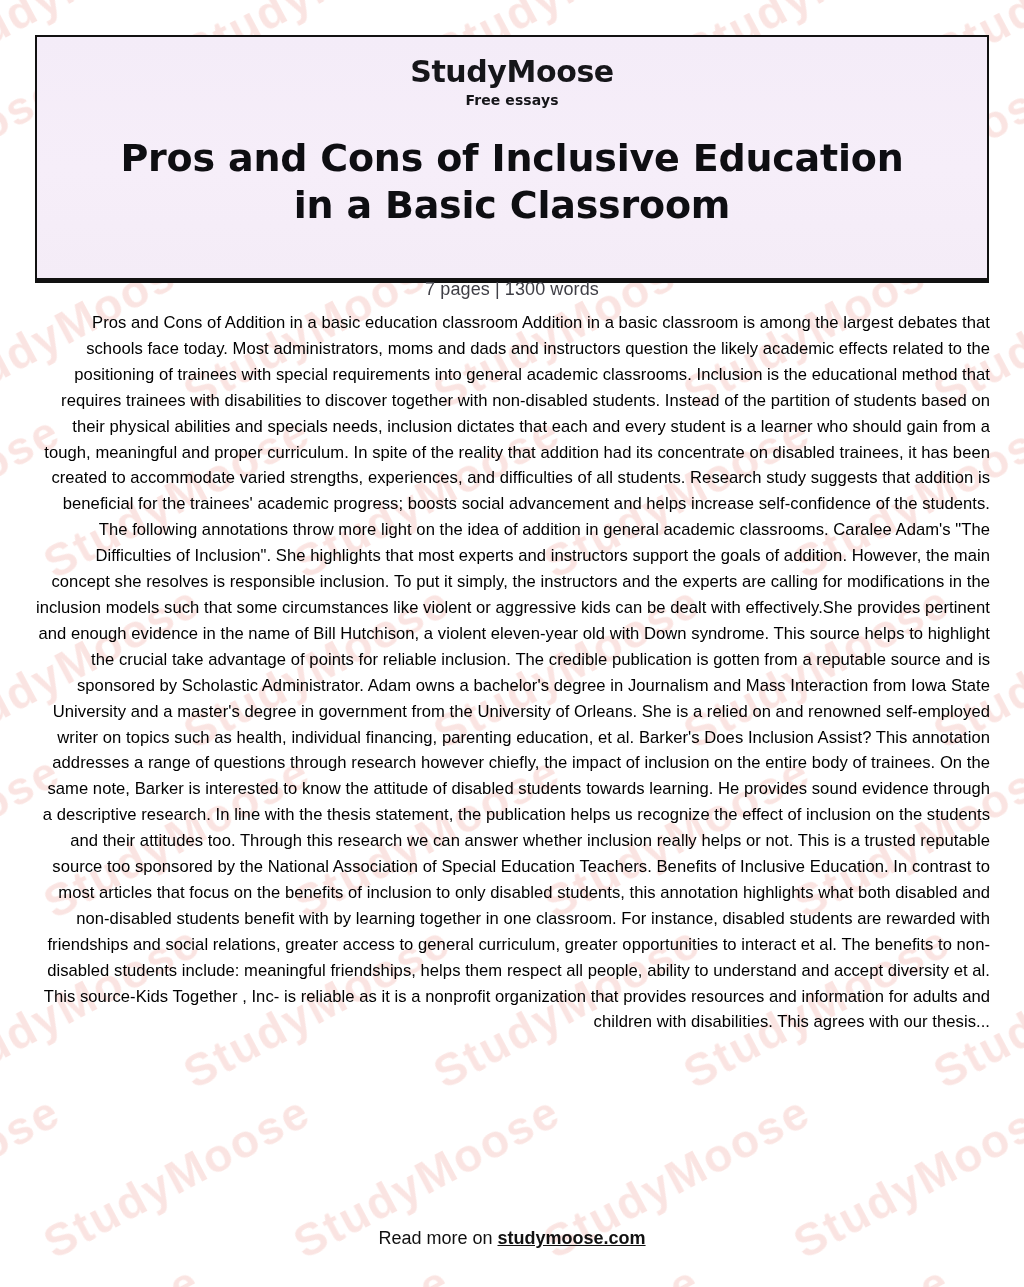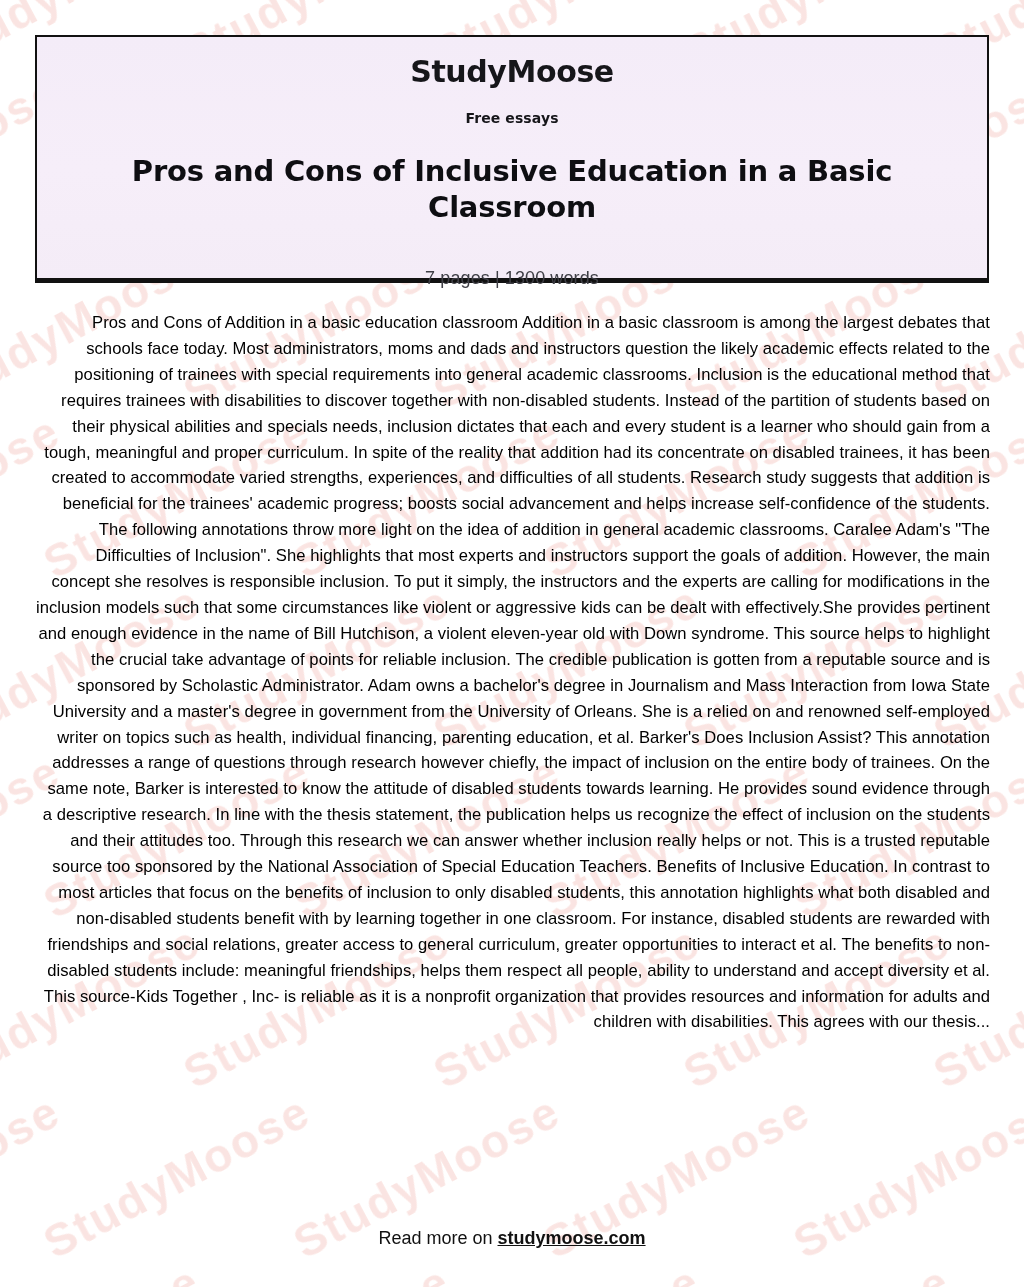--- a/index.html
+++ b/index.html
@@ -73,28 +73,28 @@
     letter-spacing: -0.4px;
     line-height: 1.15;
     text-align: center;
   }
   .brand-tagline {
     font-family: "DejaVu Sans", sans-serif;
     font-weight: 700;
     font-size: 14px;
     color: #16161a;
     letter-spacing: 0.1px;
-    margin-top: 20px;
+    margin-top: 2px;
     text-align: center;
   }
 
   .essay-title {
     font-family: "DejaVu Sans", sans-serif;
     font-weight: 700;
-    font-size: 29px;
+    font-size: 38px;
     line-height: 1.25;
     color: #0e0e12;
     text-align: center;
     max-width: 830px;
     margin-top: 27px;
     letter-spacing: -0.2px;
   }
 
   .essay-meta {
     font-family: "Liberation Sans", sans-serif;

